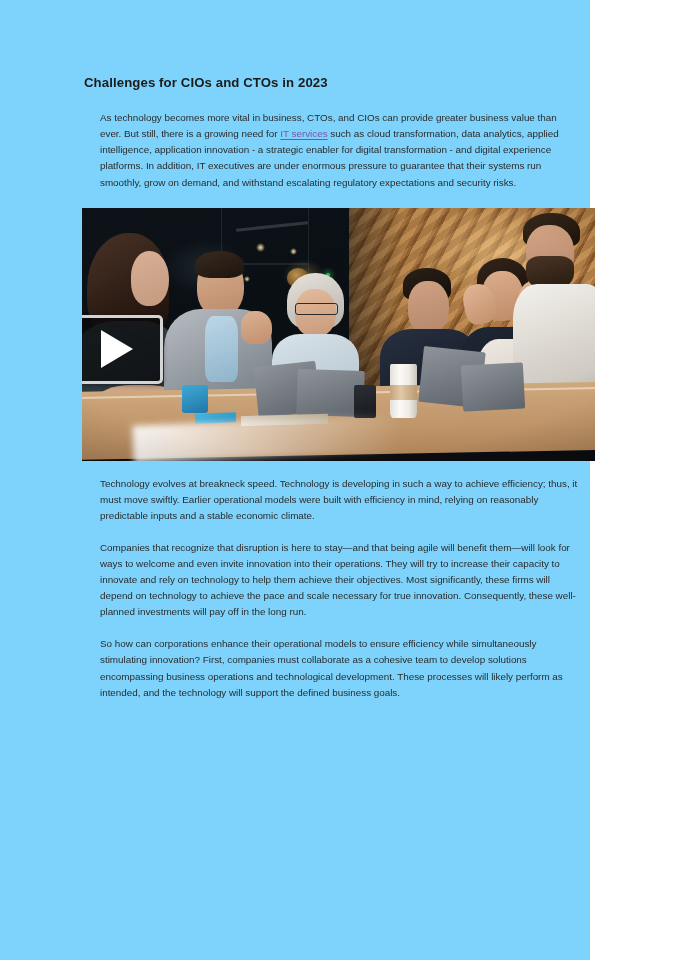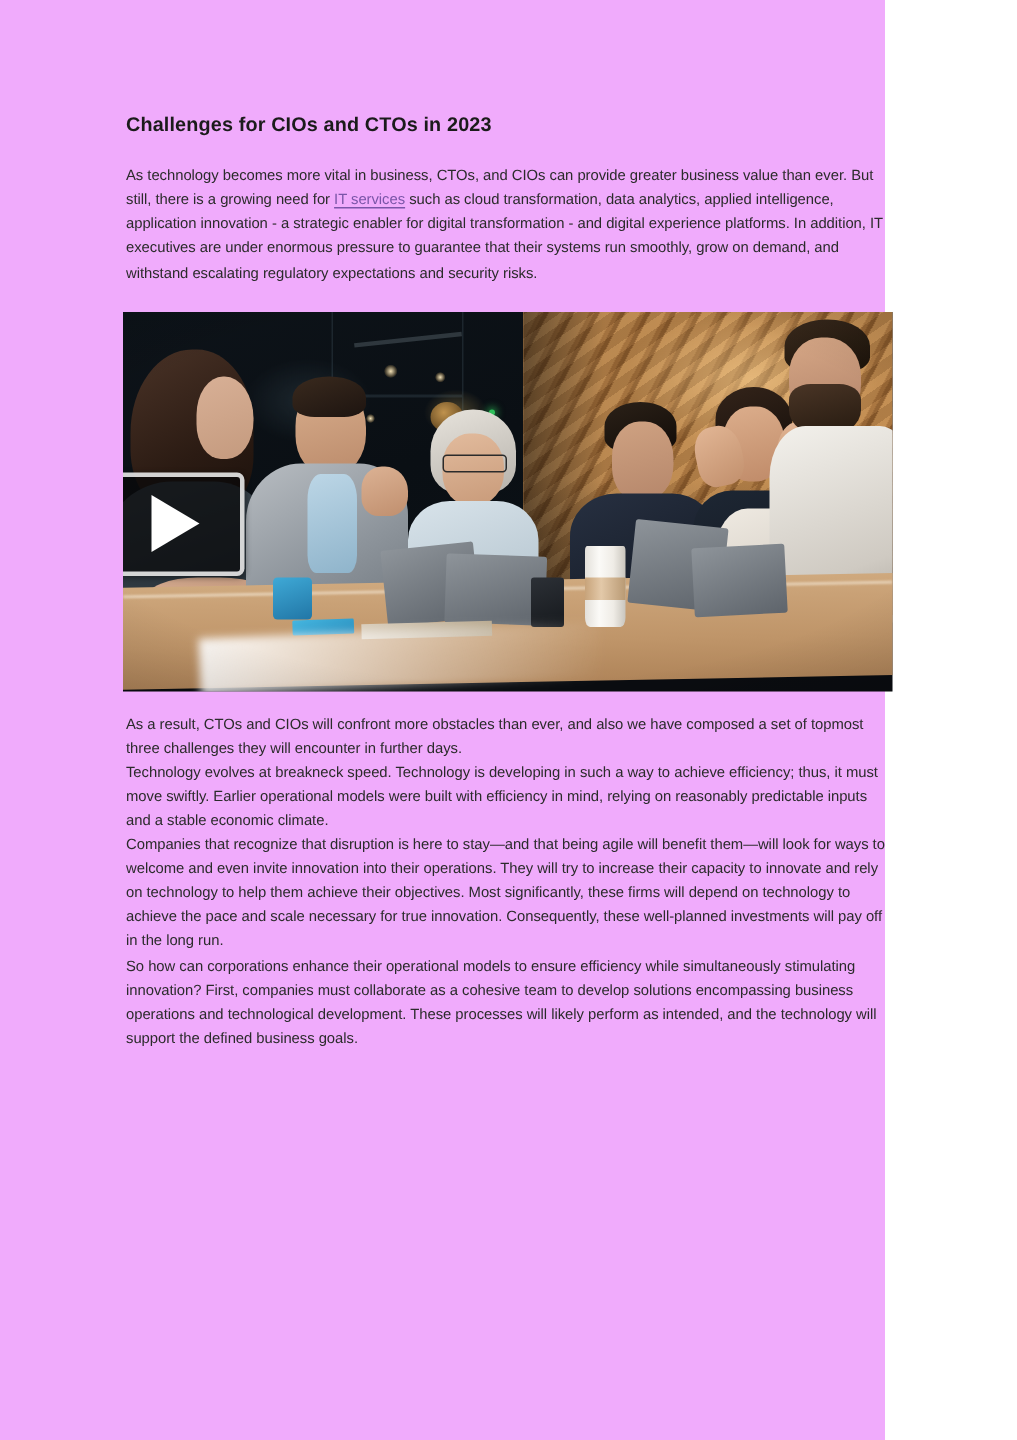--- a/index.html
+++ b/index.html
@@ -14,21 +14,21 @@
     overflow: hidden;
     font-family: "Liberation Sans", sans-serif;
     color: #231f20;
     -webkit-font-smoothing: antialiased;
   }
 
   .page {
     position: relative;
     width: 590px;
     height: 960px;
-    background: #f0abfc;
+    background: #7dd3fc;
     box-sizing: border-box;
   }
 
   .content {
     position: absolute;
     left: 84px;
     top: 74px;
     width: 512px;
   }
 
@@ -38,21 +38,21 @@
     letter-spacing: 0.1px;
     color: #1b1b1b;
     margin: 0 0 19px 0;
     line-height: 1.3;
   }
 
   .para {
     font-size: 9.9px;
     line-height: 16.1px;
     color: #2b2b2b;
-    margin: 0;
+    margin: 16px;
     text-align: left;
     letter-spacing: -0.02px;
   }
 
   .para + .para { margin-top: 0; }
 
   .gap-lg { margin-top: 15px; }
   .gap-md { margin-top: 14px; }
 
   .inline-link {
@@ -495,21 +495,20 @@
         <div class="table-sheen"></div>
 
         <div class="photo-vignette"></div>
       </div>
 
       <div class="play-btn" title="Play" role="button" aria-label="Play">
         <span class="play-tri"></span>
       </div>
     </div>
 
-    <p class="para gap-lg">As a result, CTOs and CIOs will confront more obstacles than ever, and also we have composed a set of topmost three challenges they will encounter in further days.</p>
 
 
     <p class="para gap-lg">Technology evolves at breakneck speed. Technology is developing in such a way to achieve efficiency; thus, it must move swiftly. Earlier operational models were built with efficiency in mind, relying on reasonably predictable inputs and a stable economic climate.</p>
 
 
     <p class="para gap-md">Companies that recognize that disruption is here to stay—and that being agile will benefit them—will look for ways to welcome and even invite innovation into their operations. They will try to increase their capacity to innovate and rely on technology to help them achieve their objectives. Most significantly, these firms will depend on technology to achieve the pace and scale necessary for true innovation. Consequently, these well-planned investments will pay off in the long run.</p>
 
     <p class="para">So how can corporations enhance their operational models to ensure efficiency while simultaneously stimulating innovation? First, companies must collaborate as a cohesive team to develop solutions encompassing business operations and technological development. These processes will likely perform as intended, and the technology will support the defined business goals.</p>
 
   </div>

